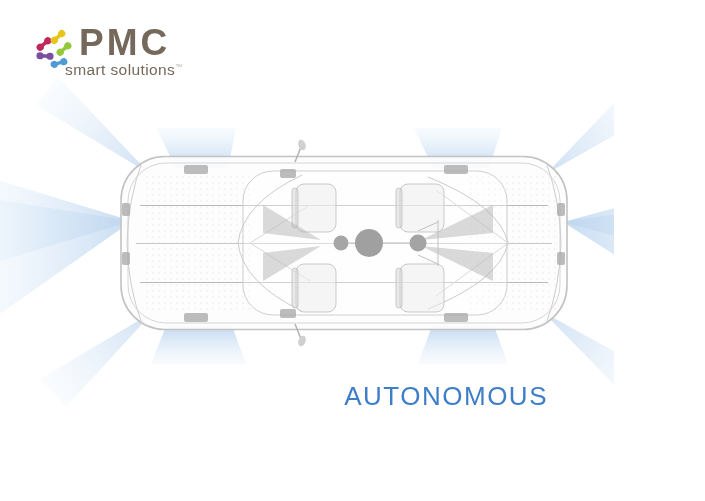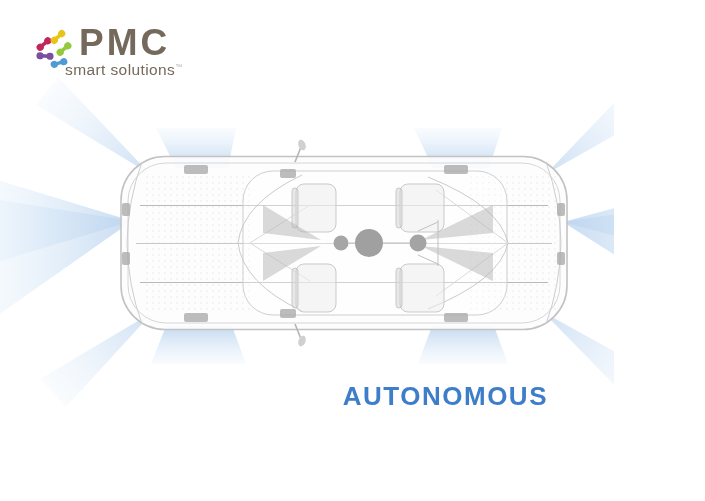--- a/index.html
+++ b/index.html
@@ -19,21 +19,21 @@
     font-size:15.5px;letter-spacing:.4px;margin-top:1px;margin-left:-14px;
     color:var(--brand-color,#74695a);
   }
   .brand-tagline sup{font-size:7px;color:#b9b2a8;}
   
   .scene{position:absolute;left:0;top:0;width:705px;height:501px;}
   
   .title-block{
     position:absolute;right:66px;top:381px;text-align:right;
     color:var(--title-color,#3e7ec9);
-    font-size:26px;letter-spacing:1.5px;line-height:30px;font-weight:700;
+    font-size:26px;letter-spacing:1.5px;line-height:30px;font-weight:400;
   }
 </style>
 </head>
 <body>
 
 <div class="stage">
 
   <svg class="scene" viewBox="0 0 705 501" aria-hidden="true">
     <defs>
       <pattern id="dots" width="6" height="6" patternUnits="userSpaceOnUse">

